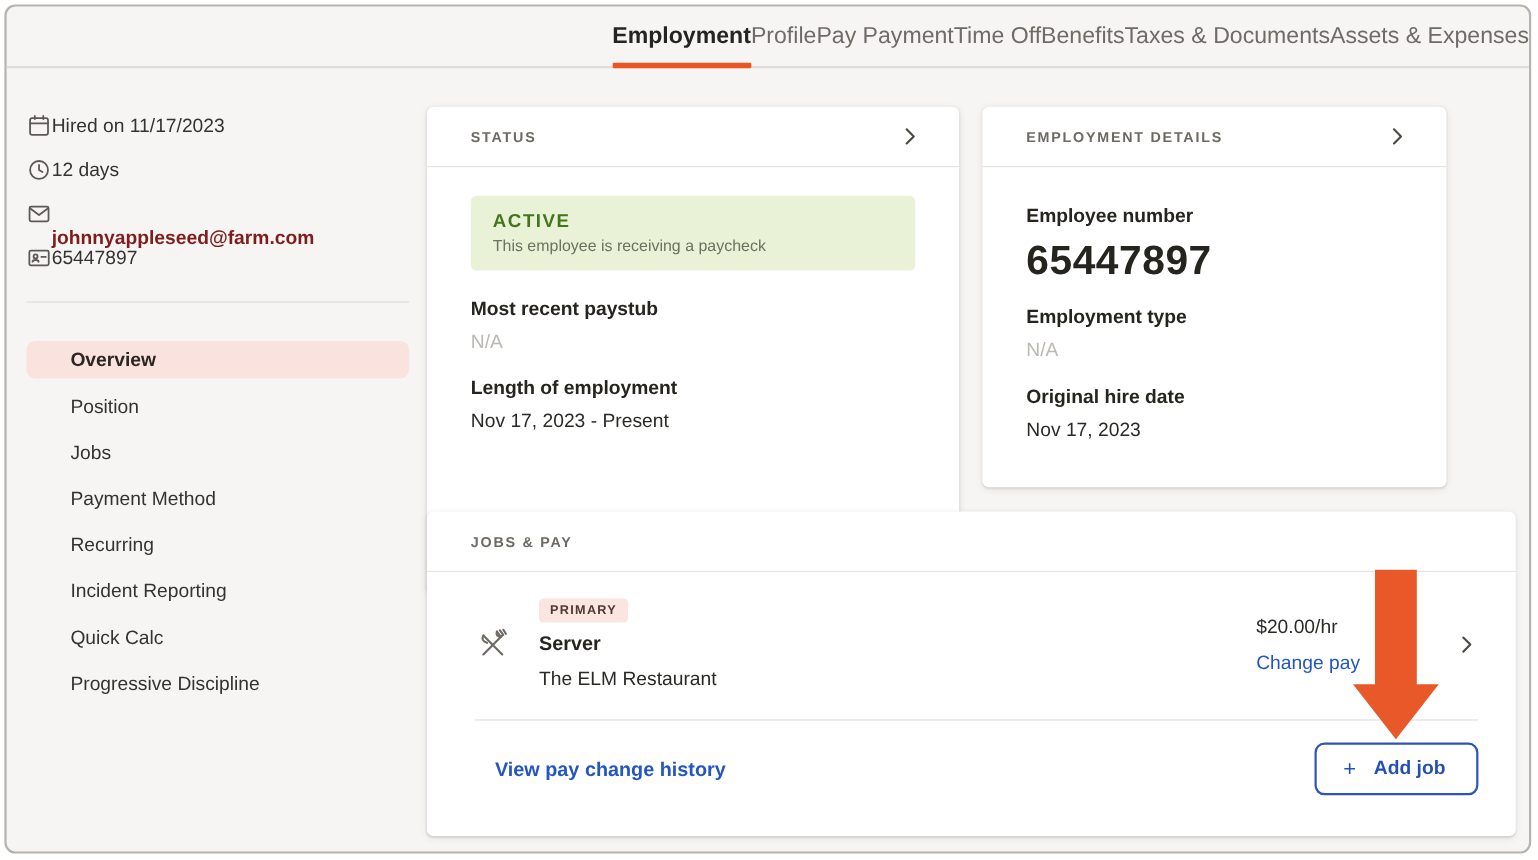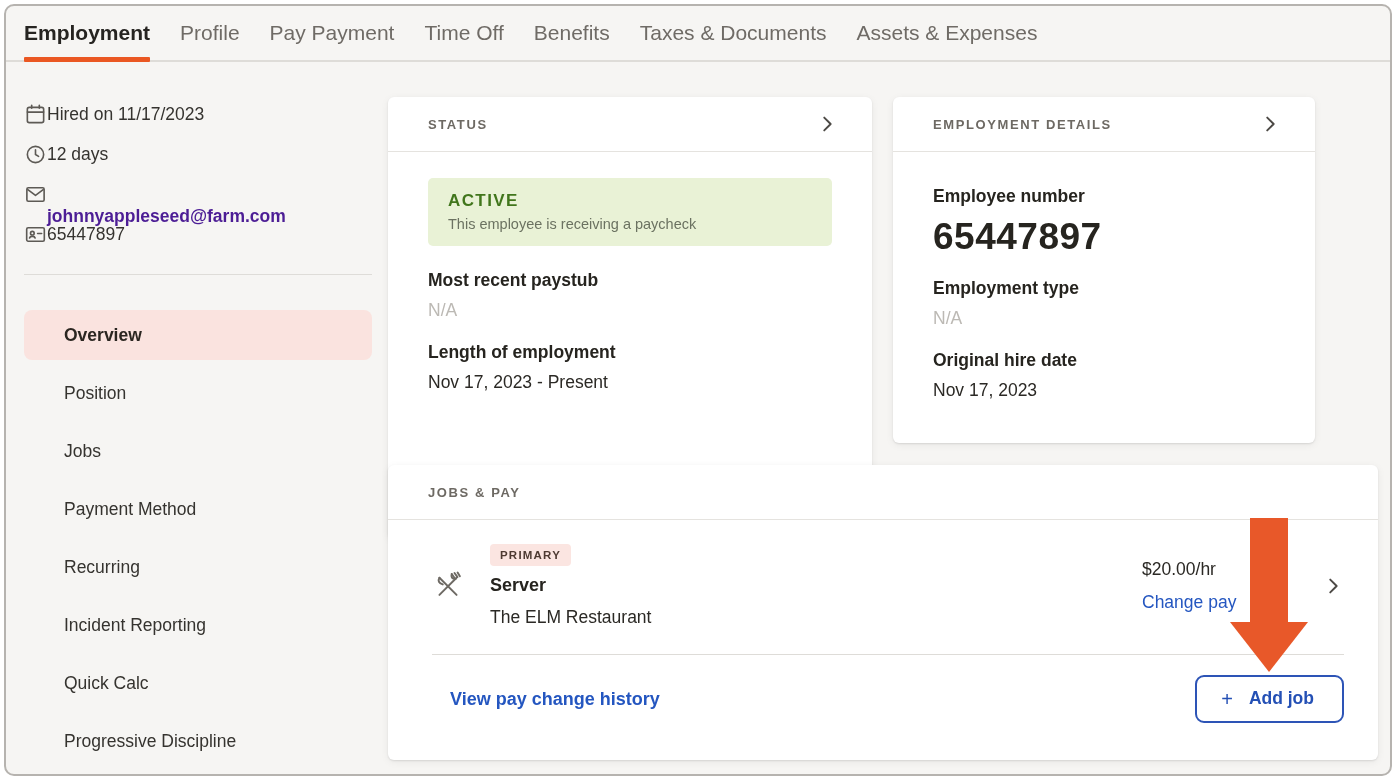--- a/index.html
+++ b/index.html
@@ -11,42 +11,42 @@
   .frame{
     position:absolute;left:4px;top:4px;width:1388px;height:772px;
     border:2px solid #b6b3af;border-radius:10px;background:#f6f5f3;
     overflow:hidden;box-sizing:border-box;
   }
 
   
   .tabbar{
     position:absolute;left:0;top:0;width:100%;height:56px;
     border-bottom:2px solid #dedcd8;display:flex;align-items:stretch;
-    padding-left:18px;gap:30px;box-sizing:border-box;
+    box-sizing:border-box;justify-content:flex-end;
   }
   .tab{
     display:flex;align-items:center;font-size:21px;color:#6f6b66;
     position:relative;cursor:pointer;white-space:nowrap;
   }
   .tab.active{color:#262421;font-weight:700;}
   .tab.active::after{
     content:"";position:absolute;left:0;right:0;bottom:-2px;height:5px;
     background:#ea5722;border-radius:1px;
   }
 
   
   .sidebar-info{position:absolute;left:18px;top:88px;width:348px;}
   .info-row{display:flex;align-items:center;height:40px;font-size:17.5px;color:#35332f;}
   .info-row .icon{width:23px;height:23px;color:#5d5a55;flex:0 0 23px;display:flex;}
   .info-row .icon svg{width:100%;height:100%;}
-  .info-link{color:#4c1d95;font-weight:700;cursor:pointer;margin-top:44px;}
+  .info-link{color:#7f1d1d;font-weight:700;cursor:pointer;margin-top:44px;}
   .sidebar-divider{position:absolute;left:18px;top:268px;width:348px;height:1px;background:#dedcd8;}
   .menu{position:absolute;left:18px;top:304px;width:348px;}
   .menu-item{
-    height:50px;margin-bottom:8px;display:flex;align-items:center;
+    height:34px;margin-bottom:8px;display:flex;align-items:center;
     padding-left:40px;font-size:17.5px;color:#35332f;border-radius:8px;
     box-sizing:border-box;cursor:pointer;
   }
   .menu-item.active{background:#fae3df;font-weight:700;color:#2b2621;}
 
   
   .card{
     position:absolute;background:#ffffff;border-radius:6px;
     box-shadow:0 1px 2px rgba(0,0,0,.10),0 2px 8px rgba(0,0,0,.06);
     box-sizing:border-box;

